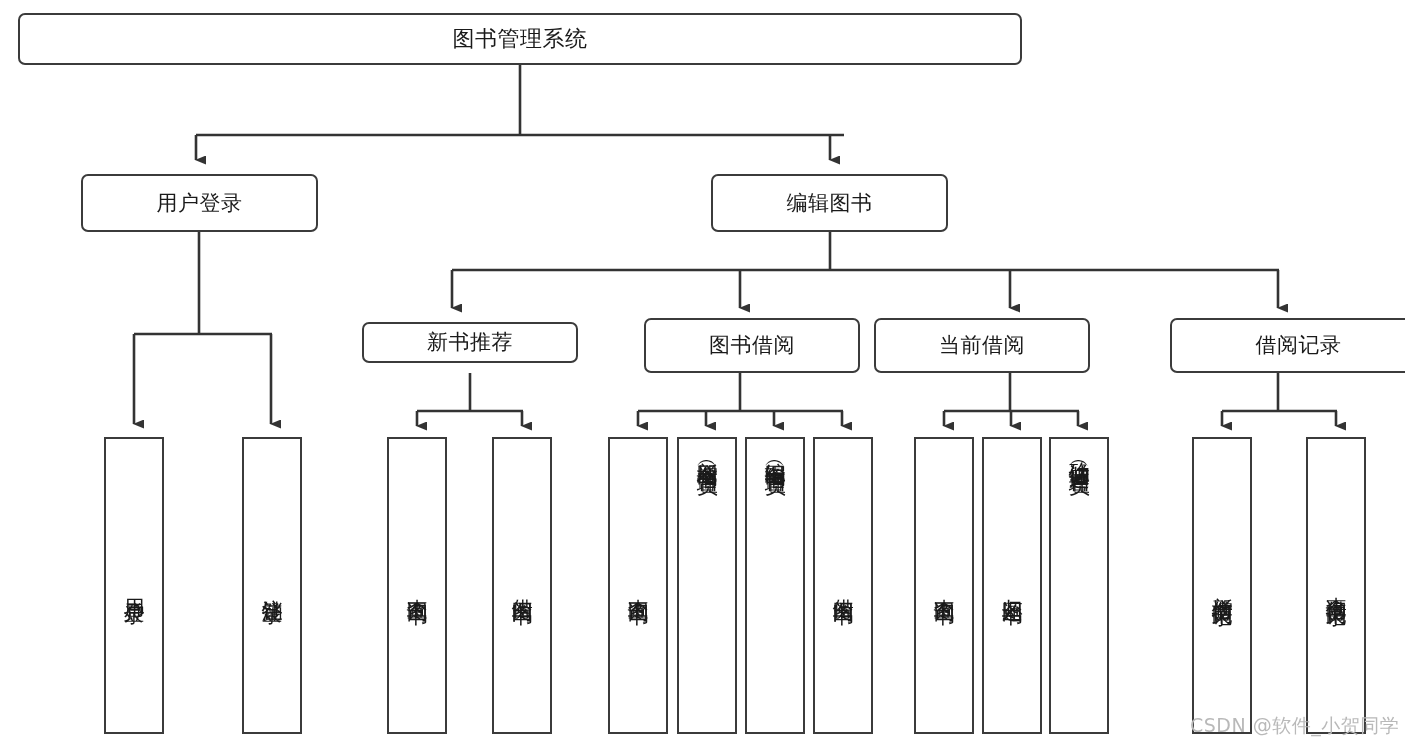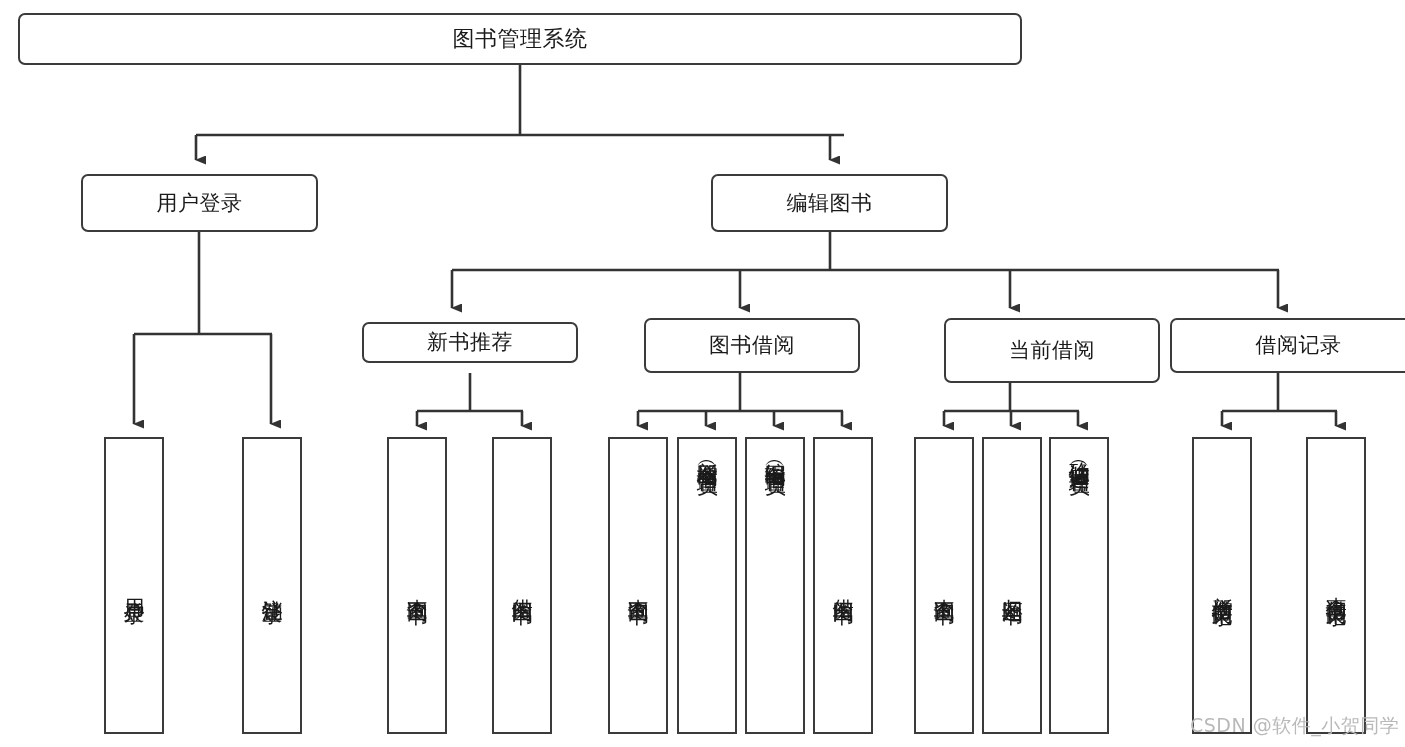--- a/index.html
+++ b/index.html
@@ -149,21 +149,21 @@
   </div>
 
   <div class="node h" style="left:362px; top:322px; width:216px; height:41px;">
     <span>新书推荐</span>
   </div>
 
   <div class="node h" style="left:632px; top:318px; width:216px; height:55px;margin-left:12px;">
     <span>图书借阅</span>
   </div>
 
-  <div class="node h" style="left:944px; top:318px; width:216px; height:65px;">
+  <div class="node h" style="left:874px; top:318px; width:216px; height:55px;">
     <span>当前借阅</span>
   </div>
 
   <div class="node h" style="left:1170px; top:318px; width:257px; height:55px;">
     <span>借阅记录</span>
   </div>
 
   <div class="node v mid" style="left:104px; top:437px; width:60px; height:297px;">
     <span class="vtext">用户登录</span>
   </div>

